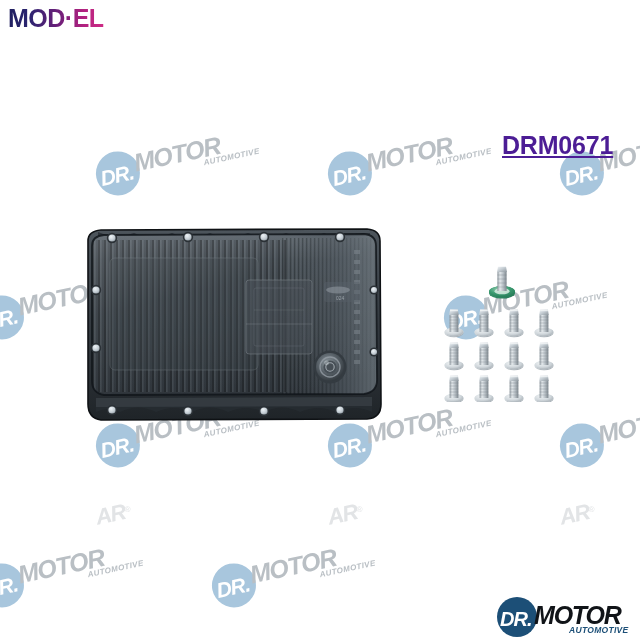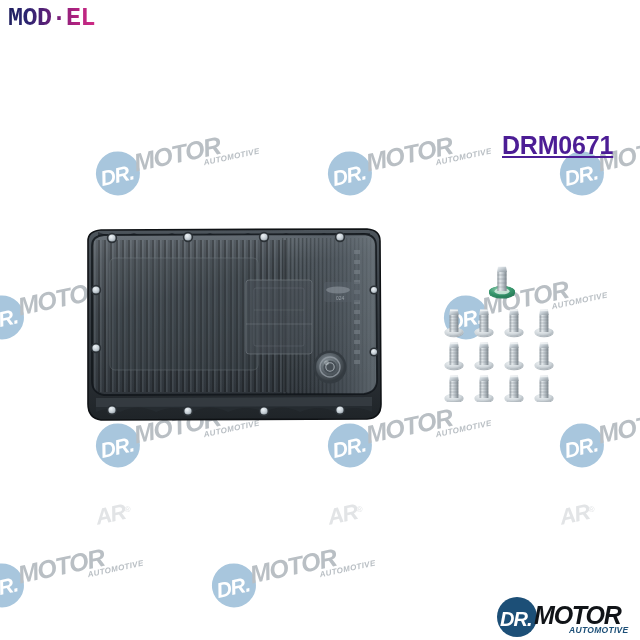--- a/index.html
+++ b/index.html
@@ -144,21 +144,21 @@
           <span class="wm-motor" style="color: rgb(185, 191, 196);">MOTOR</span>
           <span class="wm-auto" style="color: rgb(185, 191, 196);">AUTOMOTIVE</span>
         </span>
       </div>
       <div class="wm-small" style="left: 96px; top: 505px; transform: rotate(-12deg);"><span class="s-txt">AR</span><span class="s-reg">®</span></div>
       <div class="wm-small" style="left: 328px; top: 505px; transform: rotate(-12deg);"><span class="s-txt">AR</span><span class="s-reg">®</span></div>
       <div class="wm-small" style="left: 560px; top: 505px; transform: rotate(-12deg);"><span class="s-txt">AR</span><span class="s-reg">®</span></div>
     </div>
 
   <div id="brand">
-    <div class="bl" style="background-image: linear-gradient(90deg, rgb(32, 32, 95) 0%, rgb(43, 36, 112) 22%, rgb(107, 31, 121) 52%, rgb(176, 34, 127) 78%, rgb(207, 43, 133) 100%); font-family: Liberation Mono, monospace;">MOD·EL</div>
+    <div class="bl" style="background-image: linear-gradient(90deg, rgb(32, 32, 95) 0%, rgb(43, 36, 112) 22%, rgb(107, 31, 121) 52%, rgb(176, 34, 127) 78%, rgb(207, 43, 133) 100%);">MOD·EL</div>
   </div>
 
   <div id="code" style="color: #4c1d95; text-decoration: underline;">DRM0671</div>
 
   <div id="pan-wrap">
     <svg id="pan" viewBox="0 0 296 200" preserveAspectRatio="none">
       <defs>
         <linearGradient id="gBody" x1="0" y1="0" x2="0" y2="1">
           <stop offset="0" stop-color="#5a636b"></stop>
           <stop offset="0.16" stop-color="#474f56"></stop>

